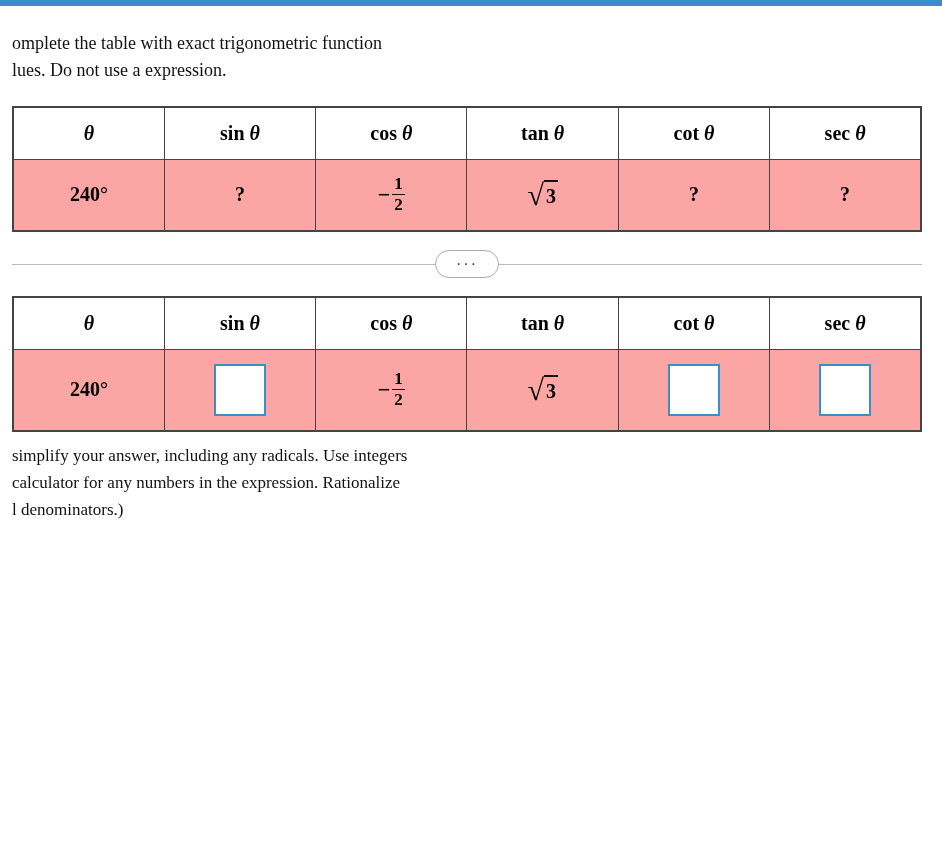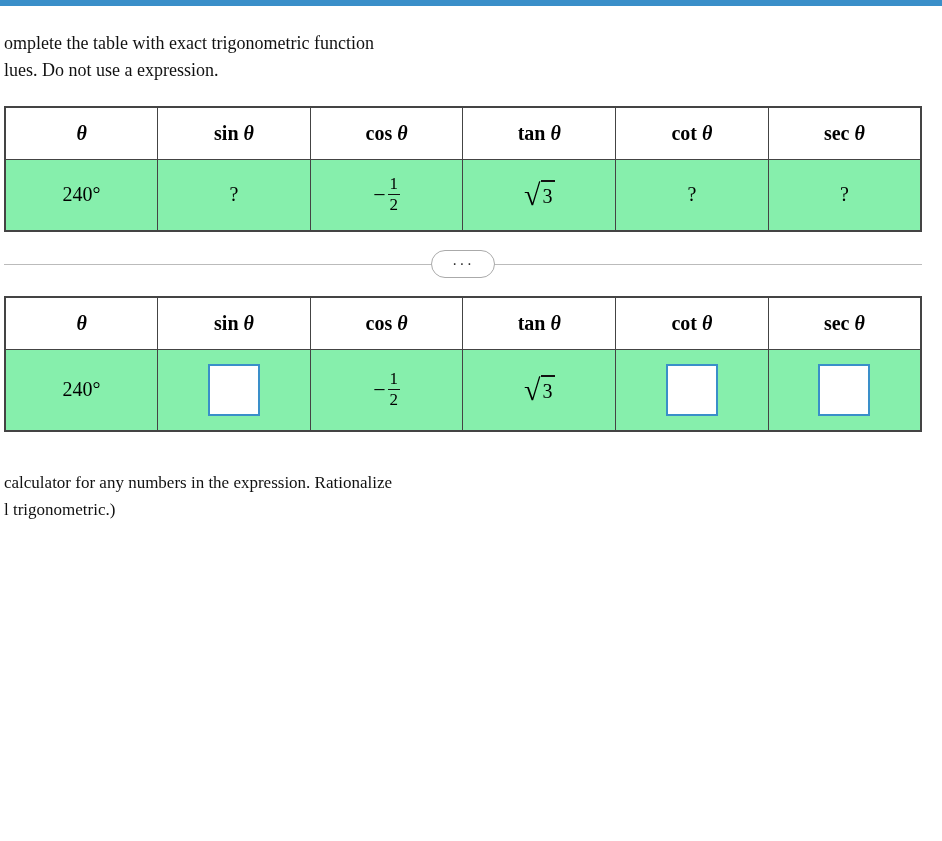--- a/index.html
+++ b/index.html
@@ -11,21 +11,21 @@
       overflow: hidden;
     }
 
     .top-bar {
       height: 6px;
       background: #3a8fc9;
       width: 100%;
     }
 
     .container {
-      padding: 24px 20px 20px 4px;
+      padding: 24px 20px 20px 12px;
     }
 
     .instructions {
       font-size: 18px;
       line-height: 1.5;
       color: #111;
       margin-bottom: 22px;
     }
 
     .trig-table {
@@ -42,22 +42,22 @@
       font-size: 20px;
       min-width: 80px;
     }
 
     .trig-table th {
       font-weight: bold;
       background: #fff;
     }
 
     .trig-table td {
-      font-weight: normal;
-      background: #86efac;
+      font-weight: bold;
+      background: #fca5a5;
     }
 
     .theta-sym {
       font-style: italic;
     }
 
     .fraction {
       display: inline-flex;
       flex-direction: column;
       align-items: center;
@@ -243,18 +243,18 @@
           <span class="input-box"></span>
         </td>
         <td>
           <span class="input-box"></span>
         </td>
       </tr>
     </tbody>
   </table>
 
   <div class="answer-text">
-    <br>
+    <span>simplify your answer, including any radicals. Use integers</span><br>
     <span>calculator for any numbers in the expression. Rationalize</span><br>
-    <span>l trigonometric.)</span>
+    <span>l denominators.)</span>
   </div>
 
 </div>
 
 </body></html>

